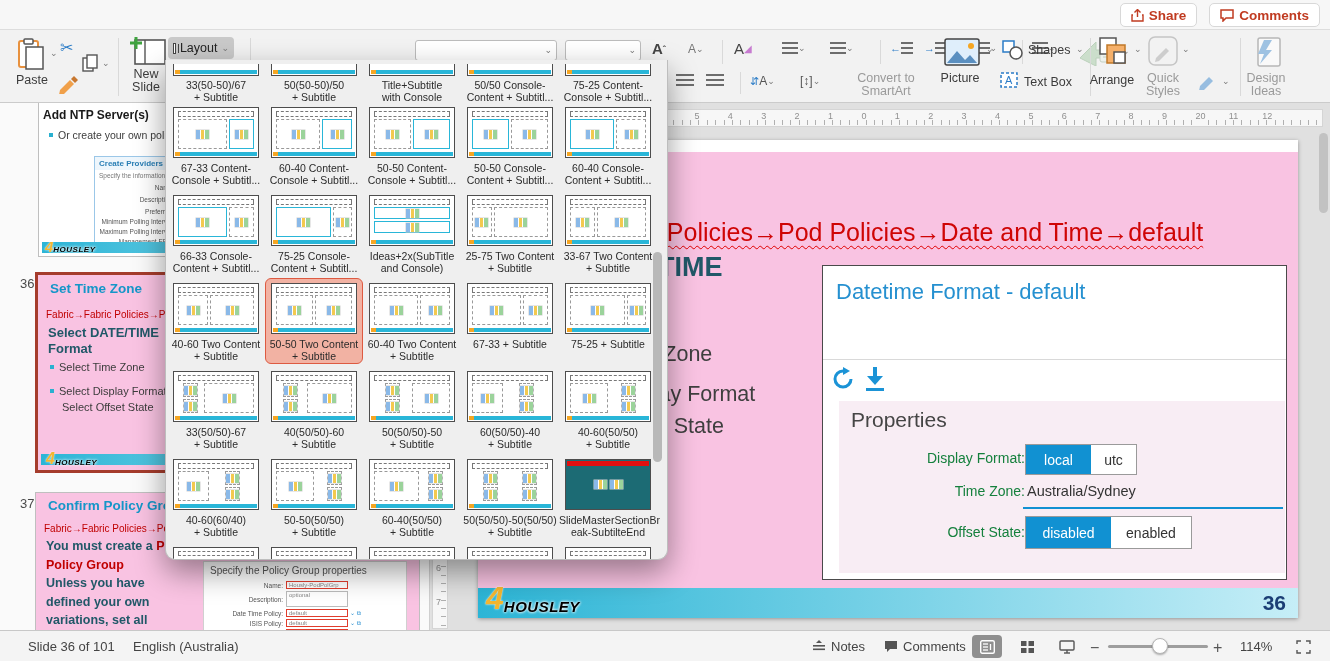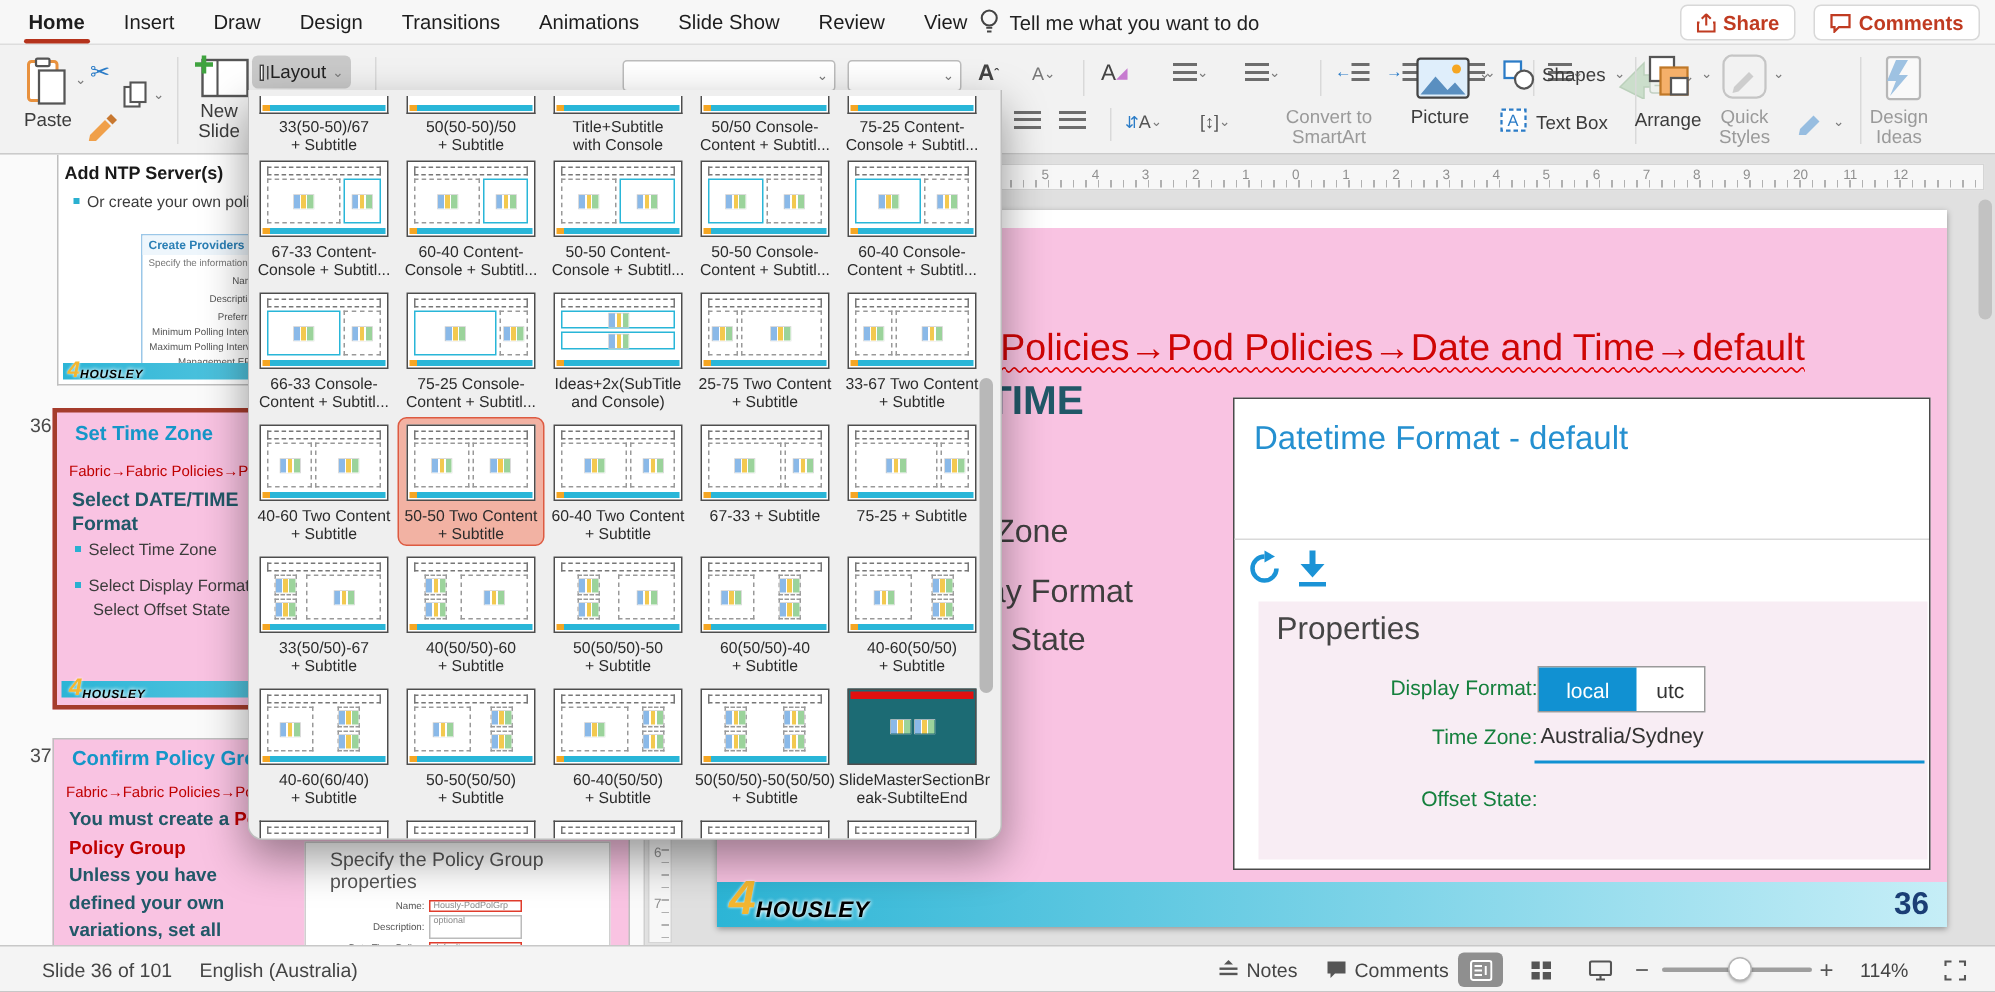--- a/index.html
+++ b/index.html
@@ -171,20 +171,24 @@
           <div class="props-title">Properties</div>
           <div class="prow-label" style="top:49px; left:8px">Display Format:</div>
           <div class="toggle" style="left:186px; top:43px; height:31px">
             <div class="tog on" style="width:65px">local</div>
             <div class="tog" style="width:45px">utc</div>
           </div>
           <div class="prow-label" style="top:82px; left:8px">Time Zone:</div>
           <div class="tz-value" style="left:188px; top:82px">Australia/Sydney</div>
           <div class="tz-line" style="left:184px; top:106px; width:260px"></div>
           <div class="prow-label" style="top:123px; left:8px">Offset State:</div>
+          <div class="toggle" style="left:186px; top:115px; height:33px">
+            <div class="tog on" style="width:85px">disabled</div>
+            <div class="tog" style="width:80px">enabled</div>
+          </div>
         </div>
       </div>
 
       <div class="sfooter">
         <div class="spagenum">36</div>
       </div>
       <div class="hlogo" style="left:8px; bottom:4px; z-index:2">
         <span class="h4" style="font-size:32px">4</span>
         <span class="hn" style="font-size:15px">HOUSLEY</span>
       </div>
@@ -258,21 +262,21 @@
       <div style="position:absolute; left:8px; top:30px; font-size:10px; color:#c00000; white-space:nowrap">Fabric→Fabric Policies→Pod</div>
       <div id="t37-body" style="position:absolute; left:10px; top:44px; font-size:12.5px; font-weight:bold; color:#215868; line-height:18.5px">
           <div>You must create a <span style="color: rgb(192, 0, 0);">Pod</span></div>
           <div><span style="color: rgb(192, 0, 0);">Policy Group</span></div>
           <div>Unless you have</div>
           <div>defined your own</div>
           <div>variations, set all</div>
           <div>policies to </div>
         </div>
       <div class="mini-dialog" style="left:167px; top:68px; width:204px; height:160px; border-color:#d0d0d0">
-        <div style="font-size:13px; color:#555; padding:3px 16px">Specify the Policy Group properties</div>
+        <div style="font-size:10px; color:#555; padding:3px 6px">Specify the Policy Group properties</div>
         <div id="pg-rows" style="padding:0 4px">
             <div class="md-row">
               <span class="md-label">Name:</span>
               <span class="md-box red" style="width: 62px;">Hously-PodPolGrp</span>
             </div>
             <div class="md-row">
               <span class="md-label">Description:</span>
               <span class="md-box" style="width: 62px; height: 16px;">optional</span>
             </div>
             <div class="md-row">
@@ -1057,39 +1061,20 @@
     <span class="sb-item" style="left:1213px; font-size:16px; color:#555">+</span>
     <span class="sb-item" style="left:1240px">114%</span>
     <div class="viewbtn" style="left:1288px">
       <svg width="15" height="14" viewBox="0 0 15 14">
         <path d="M1 4 v-3 h4 M10 1 h4 v3 M14 10 v3 h-4 M5 13 h-4 v-3" fill="none" stroke="#555" stroke-width="1.4"></path>
       </svg>
     </div>
   </div>
 
   <div class="menubar">
-    <div class="tabs" id="menu-tabs">
-        <div class="tab active">Home</div>
-        <div class="tab">Insert</div>
-        <div class="tab">Draw</div>
-        <div class="tab">Design</div>
-        <div class="tab">Transitions</div>
-        <div class="tab">Animations</div>
-        <div class="tab">Slide Show</div>
-        <div class="tab">Review</div>
-        <div class="tab">View</div>
-      </div>
-    <div class="tellme">
-      <svg width="13" height="18" viewBox="0 0 13 18">
-        <circle cx="6.5" cy="6" r="5" fill="none" stroke="#444" stroke-width="1.4"></circle>
-        <line x1="4.5" y1="12.5" x2="8.5" y2="12.5" stroke="#444" stroke-width="1.4"></line>
-        <line x1="5" y1="15" x2="8" y2="15" stroke="#444" stroke-width="1.4"></line>
-      </svg>
-      <span>Tell me what you want to do</span>
-    </div>
     <div class="topright">
       <button class="pill">
         <svg width="13" height="13" viewBox="0 0 13 13">
           <path d="M6.5 8 v-7 M3.5 3.5 l3 -3 3 3" fill="none" stroke="#c03b21" stroke-width="1.4"></path>
           <path d="M2 6 h-1 v6 h11 v-6 h-1" fill="none" stroke="#c03b21" stroke-width="1.4"></path>
         </svg>
         <span>Share</span>
       </button>
       <button class="pill">
         <svg width="14" height="13" viewBox="0 0 14 13">

